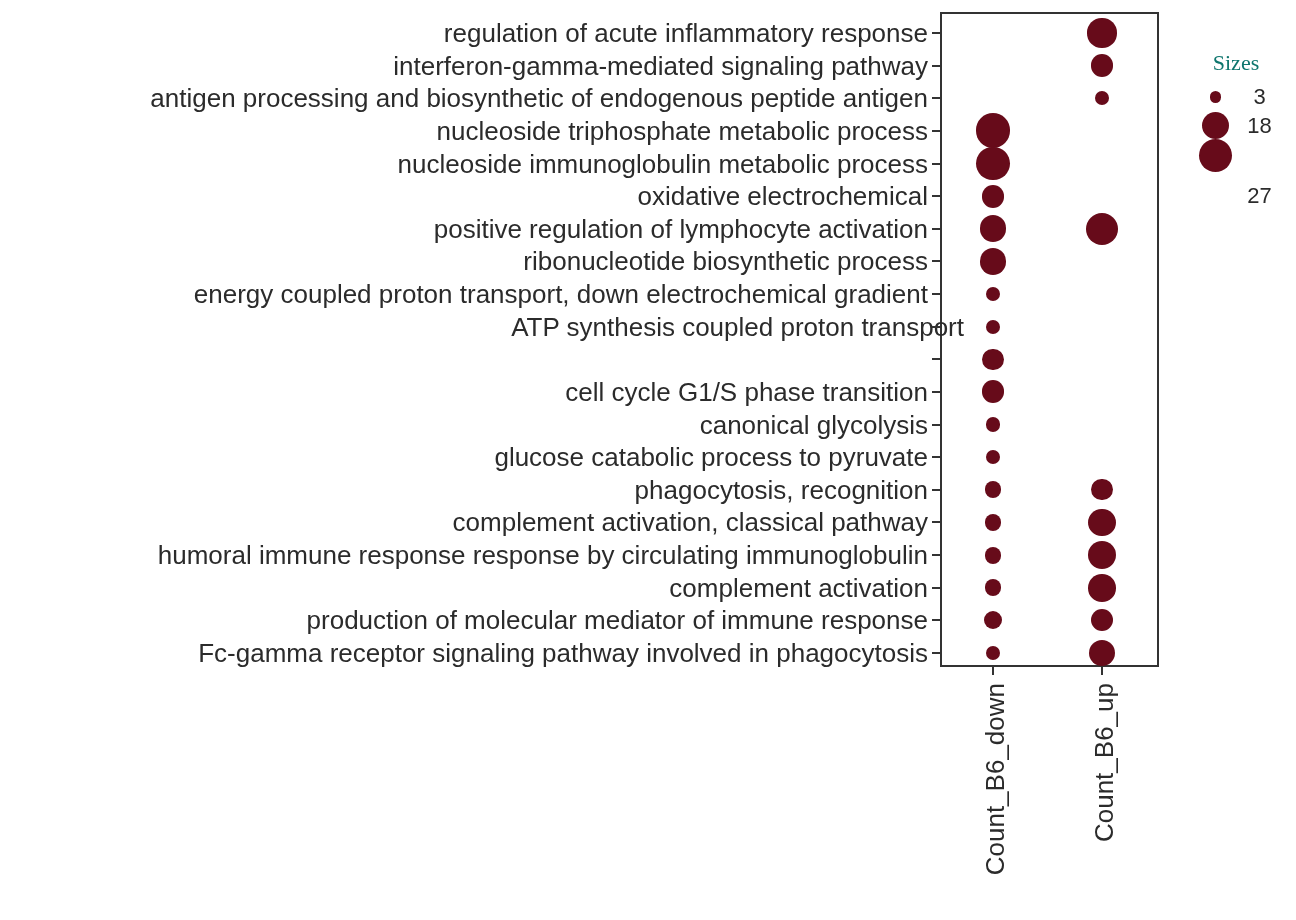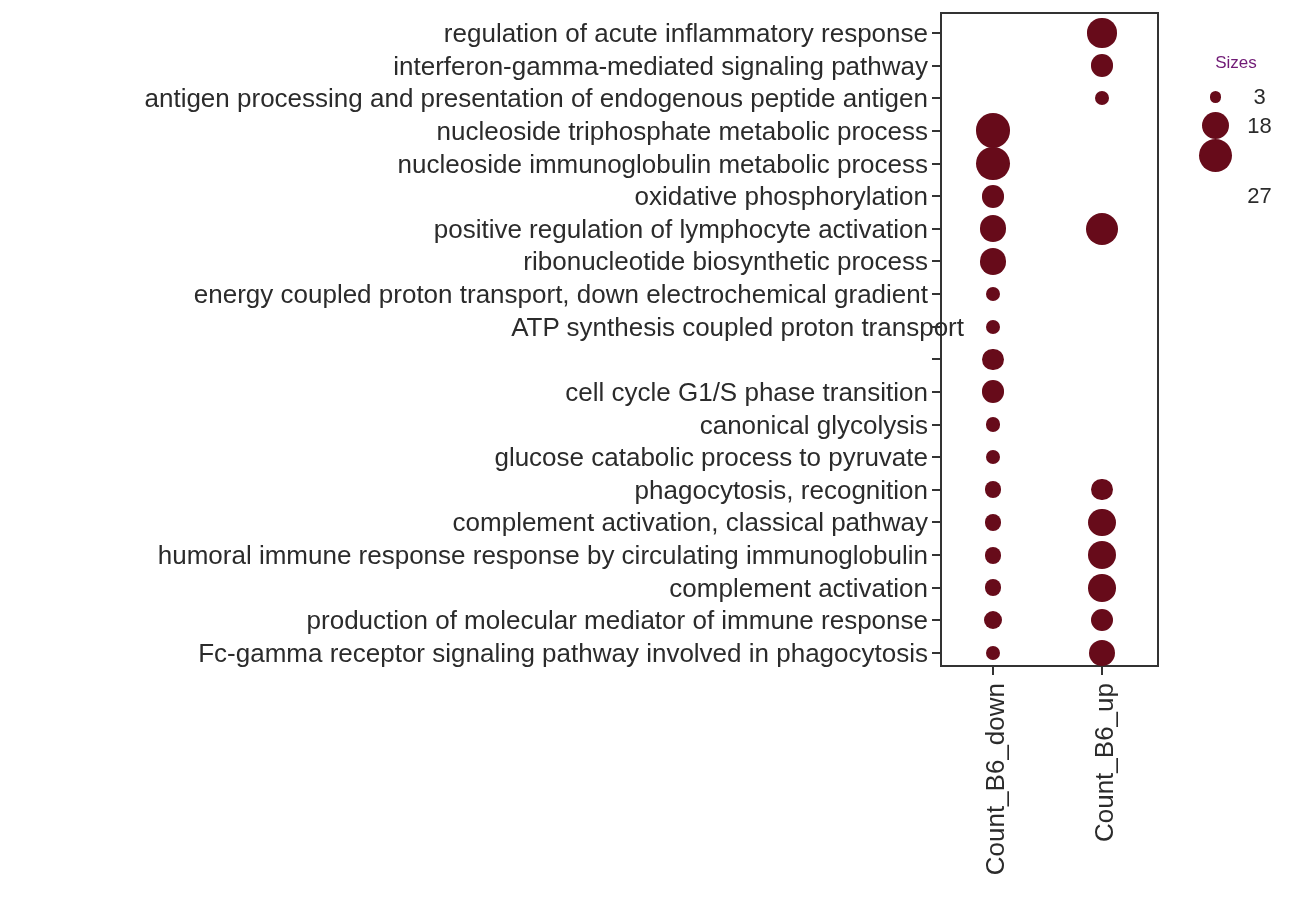--- a/index.html
+++ b/index.html
@@ -47,23 +47,24 @@
     left:940px;top:12px;
     width:219px;height:655px;
     border:2px solid #333333;
     box-sizing:border-box;
     background:#ffffff;
   }
   #legend-title{
     position:absolute;
     left:1180px;top:50px;width:112px;
     text-align:center;
-    font-size:17px;
+    font-size:22px;
     line-height:26px;
-    color:#701a75;
+    color:#0f766e;
+    font-family:Liberation Serif, serif;
   }
   .legend-value{
     position:absolute;
     left:1229px;width:61px;
     text-align:center;
     font-size:22px;
     line-height:26px;
     color:#2b2b2b;
   }
 </style>
@@ -71,27 +72,27 @@
 <body>
 
 <div id="figure">
   <div id="plot-area"></div>
   <div id="legend-title">Sizes</div>
 
 <div class="ylabel" style="top: 16px;">regulation of acute inflammatory response</div>
     <div class="ytick" style="left: 932px; top: 32px;"></div>
     <div class="ylabel" style="top: 48.6316px;">interferon-gamma-mediated signaling pathway</div>
     <div class="ytick" style="left: 932px; top: 64.6316px;"></div>
-    <div class="ylabel" style="top: 81.2632px;">antigen processing and presentation of endogenous peptide antigen</div>
+    <div class="ylabel" style="top: 81.2632px;">antigen processing and biosynthetic of endogenous peptide antigen</div>
     <div class="ytick" style="left: 932px; top: 97.2632px;"></div>
     <div class="ylabel" style="top: 113.895px;">nucleoside triphosphate metabolic process</div>
     <div class="ytick" style="left: 932px; top: 129.895px;"></div>
     <div class="ylabel" style="top: 146.526px;">nucleoside immunoglobulin metabolic process</div>
     <div class="ytick" style="left: 932px; top: 162.526px;"></div>
-    <div class="ylabel" style="top: 179.158px;">oxidative phosphorylation</div>
+    <div class="ylabel" style="top: 179.158px;">oxidative electrochemical</div>
     <div class="ytick" style="left: 932px; top: 195.158px;"></div>
     <div class="ylabel" style="top: 211.79px;">positive regulation of lymphocyte activation</div>
     <div class="ytick" style="left: 932px; top: 227.79px;"></div>
     <div class="ylabel" style="top: 244.421px;">ribonucleotide biosynthetic process</div>
     <div class="ytick" style="left: 932px; top: 260.421px;"></div>
     <div class="ylabel" style="top: 277.053px;">energy coupled proton transport, down electrochemical gradient</div>
     <div class="ytick" style="left: 932px; top: 293.053px;"></div>
     <div class="ylabel" style="top: 309.684px; padding-left: 36px;">ATP synthesis coupled proton transport</div>
     <div class="ytick" style="left: 932px; top: 325.684px;"></div>
     <div class="ytick" style="left: 932px; top: 358.316px;"></div>

